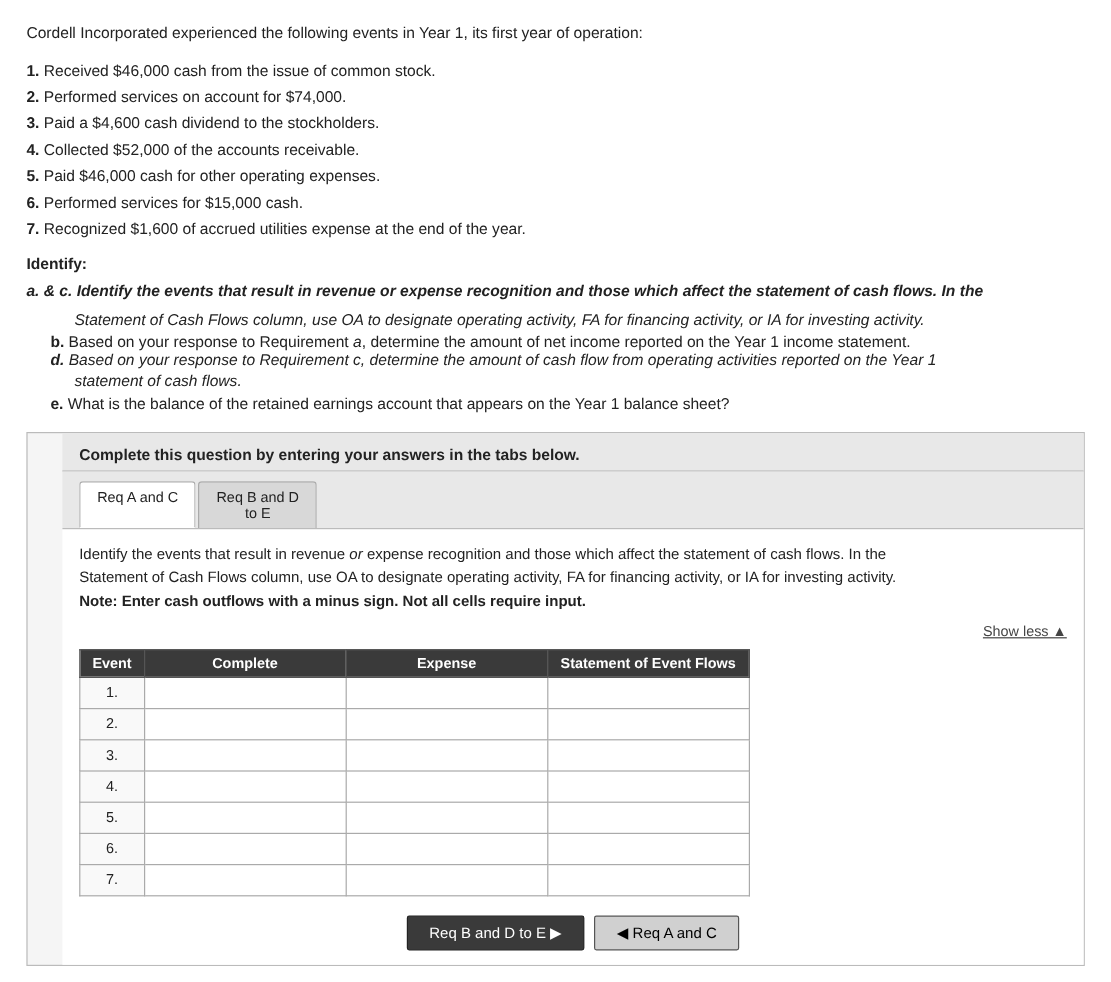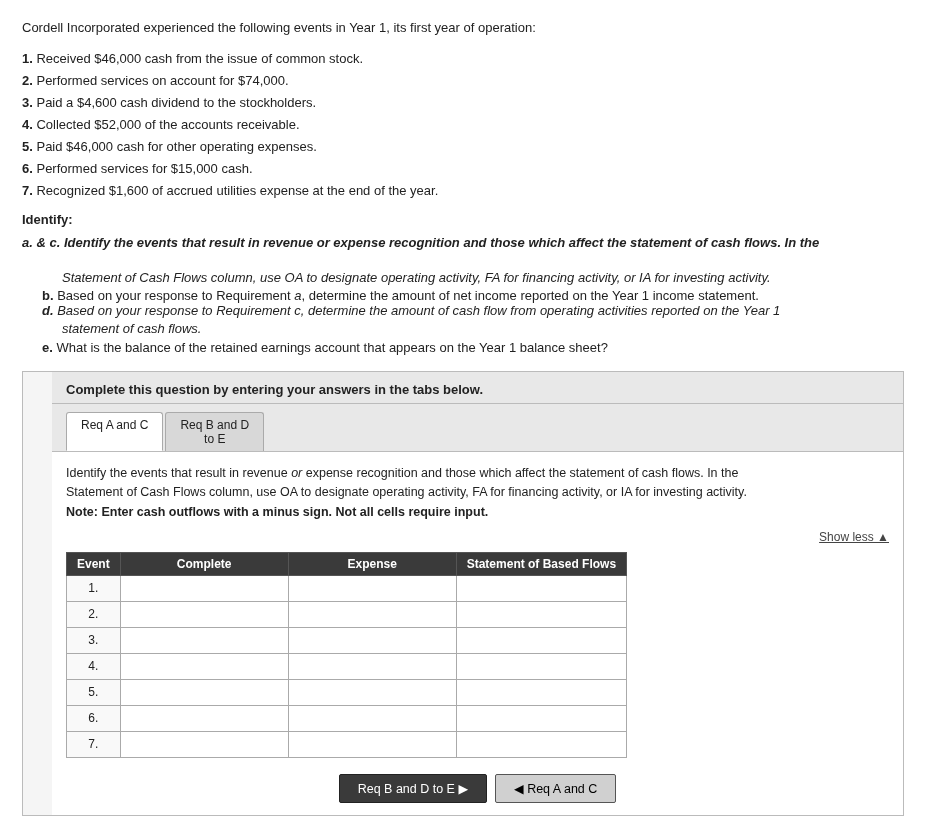--- a/index.html
+++ b/index.html
@@ -25,21 +25,21 @@
     }
     .required-section {
       margin-top: 10px;
     }
     .required-title {
       font-weight: bold;
       margin-bottom: 6px;
     }
     .req-item {
       line-height: 1.6;
-      margin-bottom: 13px;
+      margin-bottom: 2px;
     }
     .req-item.bold-italic {
       font-style: italic;
       font-weight: bold;
     }
     .tab-container {
       border: 1px solid #bbb;
       margin-top: 16px;
       background: #f5f5f5;
       padding-left: 29px;
@@ -217,21 +217,21 @@
       <span class="bold-line">Note: Enter cash outflows with a minus sign. Not all cells require input.</span>
     </div>
     <div class="show-less">Show less ▲</div>
 
     <table class="data-table">
       <thead>
         <tr>
           <th>Event</th>
           <th>Complete</th>
           <th>Expense</th>
-          <th>Statement of Based Flows</th>
+          <th>Statement of Event Flows</th>
         </tr>
       </thead>
       <tbody>
         <tr>
           <td class="event-num">1.</td>
           <td class="input-cell"><input type="text" style=""></td>
           <td class="input-cell"><input type="text" style=""></td>
           <td class="input-cell"><input type="text" style=""></td>
         </tr>
         <tr>

